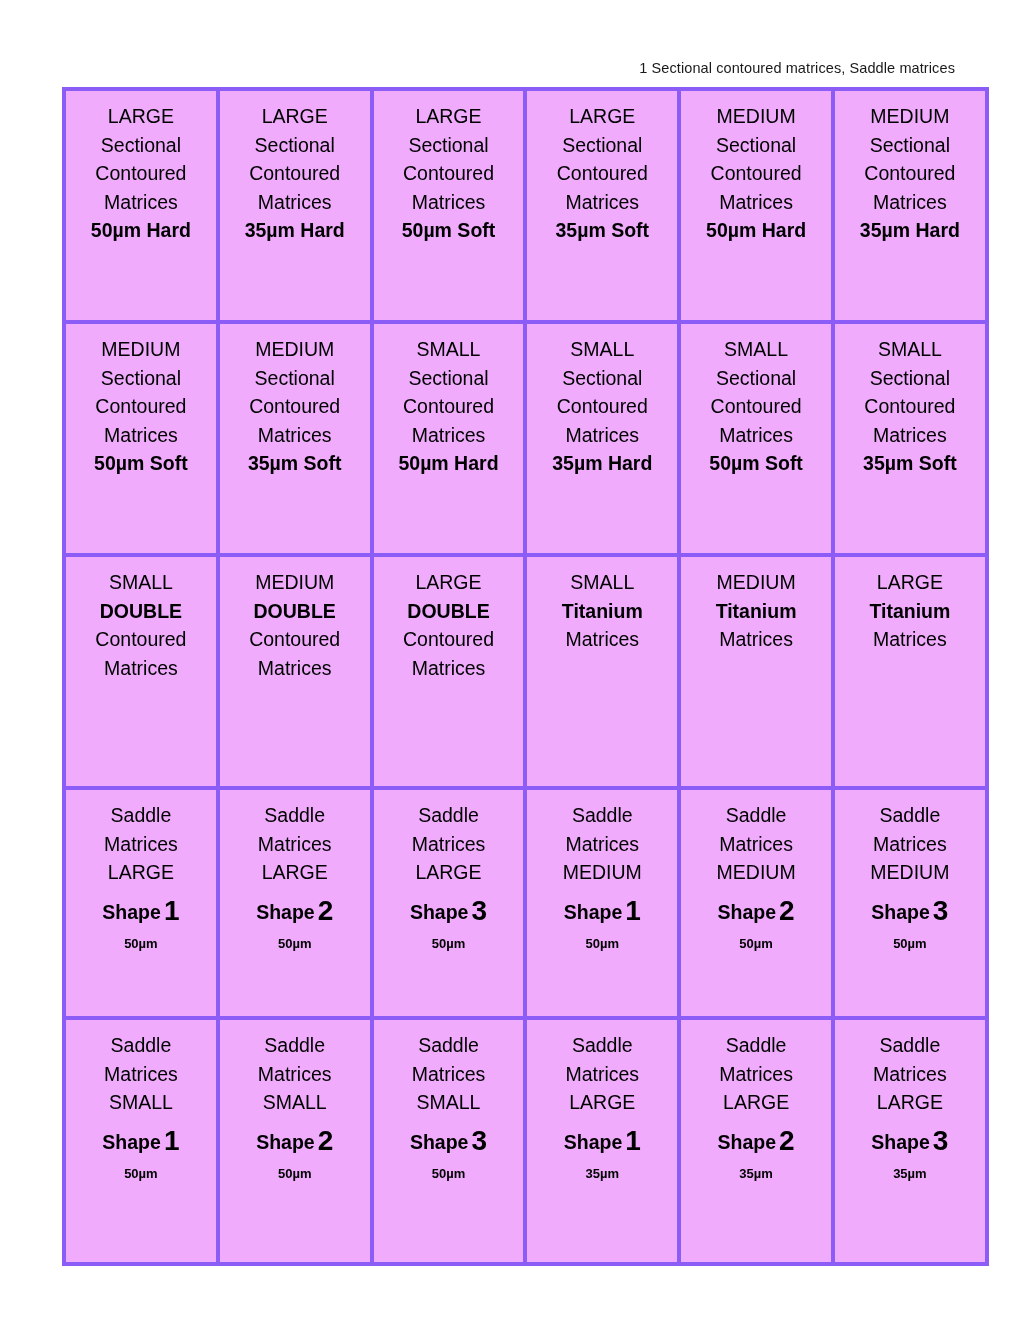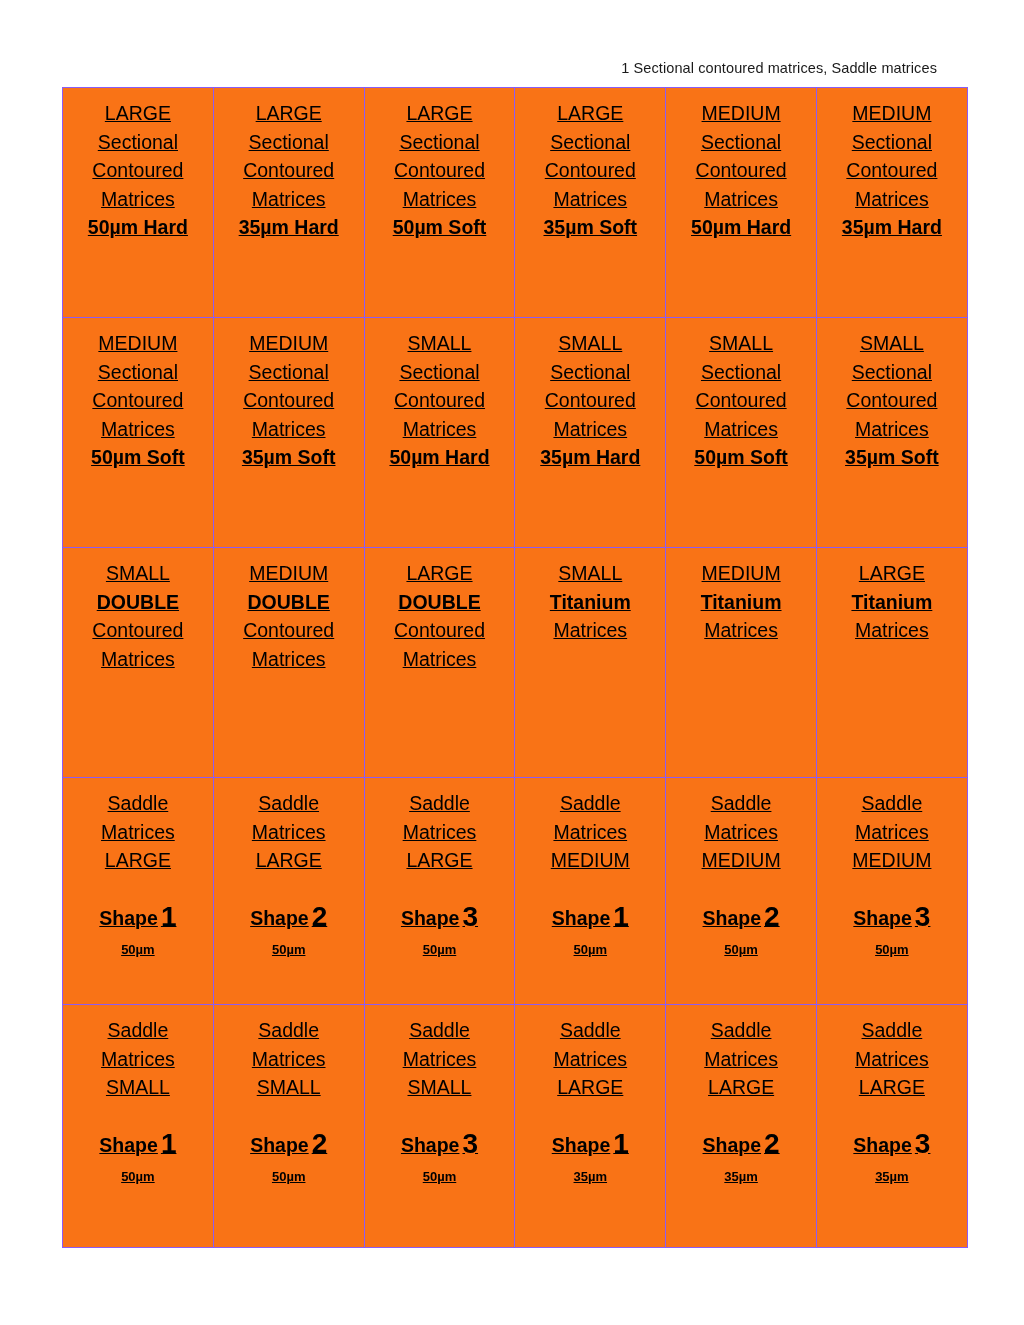--- a/index.html
+++ b/index.html
@@ -20,47 +20,46 @@
     position: absolute;
     left: 0;
     top: 0;
     width: 1024px;
     height: 1325px;
     box-sizing: border-box;
   }
 
   .doc-header {
     position: absolute;
-    left: 44px;
+    left: 62px;
     top: 58px;
     width: 893px;
     text-align: right;
     font-size: 14.5px;
     line-height: 20px;
     color: #1a1a1a;
     letter-spacing: 0.1px;
     white-space: nowrap;
   }
 
   .label-table {
     position: absolute;
     left: 62px;
     top: 87px;
     width: 899px;
     border-collapse: collapse;
     table-layout: fixed;
   }
 
   .label-table td {
-    border: 1px solid #8b5cf6;
+    border: 4px solid #8b5cf6;
     width: 149.8px;
     padding: 0;
     vertical-align: top;
-    background: #f97316;
-    text-decoration: underline;
+    background: #f0abfc;
   }
 
   .cell-inner {
     padding: 11px 4px 6px 4px;
     text-align: center;
     box-sizing: border-box;
   }
 
   
   tr.r-tall td { height: 229px; }
@@ -77,21 +76,21 @@
   .ln.b {
     font-weight: bold;
   }
 
   
   .shape-line {
     display: block;
     font-weight: bold;
     font-size: 19.5px;
     line-height: 28.6px;
-    margin-top: 28px;
+    margin-top: 10px;
     white-space: nowrap;
   }
   .shape-num {
     font-size: 28px;
     font-weight: bold;
     line-height: 28.6px;
     vertical-align: -1px;
     margin-left: 3px;
   }
   .um-line {

